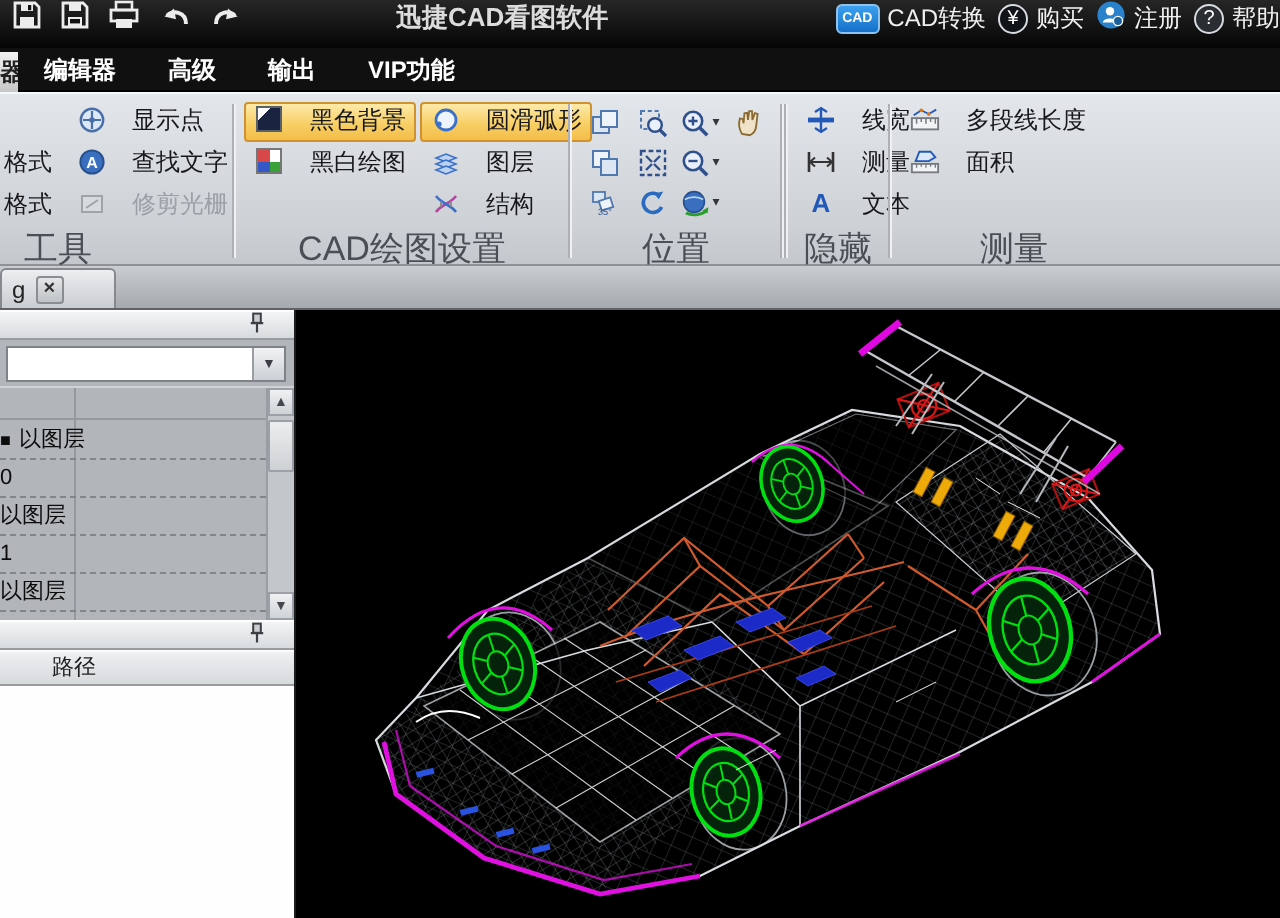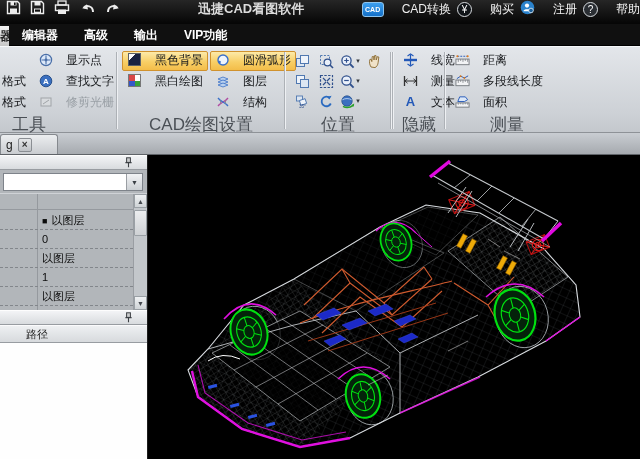--- a/index.html
+++ b/index.html
@@ -6,21 +6,21 @@
   html,body { width:640px; height:459px; overflow:hidden; background:#000;
               font-family:"Liberation Sans","DejaVu Sans",sans-serif; }
   #app { width:640px; height:459px; position:relative; display:flex; flex-direction:column; overflow:hidden; }
 
   
   .titlebar { height:24px; background:linear-gradient(#262626,#050505); display:flex; align-items:flex-start; color:#e8e8e8; flex:0 0 24px; }
   .tb-icons { display:flex; align-items:center; gap:9px; padding-left:6px; }
   .tb-icons svg { display:block; }
   .tb-title { font-size:13px; font-weight:bold; color:#dcdcdc; margin-left:76px; white-space:nowrap; }
   .tb-right { margin-left:auto; display:flex; align-items:center; gap:6px; padding-right:0; white-space:nowrap; }
-  .tb-item { display:flex; align-items:center; gap:18px; font-size:12px; color:#f0f0f0; cursor:default; }
+  .tb-item { display:flex; align-items:center; gap:4px; font-size:12px; color:#f0f0f0; cursor:default; }
   .badge-cad { width:22px; height:15px; background:linear-gradient(#3da0f0,#1470c8); border:1px solid #8cc4ee; border-radius:3px;
                font-size:7px; font-weight:bold; color:#fff; display:flex; align-items:center; justify-content:center; }
   .coin { width:15px; height:15px; border-radius:50%; border:1px solid #d8dce0; background:#101418; color:#fff;
           font-size:10px; display:flex; align-items:center; justify-content:center; }
   .coin.q { background:#2a2e33; }
 
   
   .menubar { height:22px; background:#101010; display:flex; align-items:center; color:#fff; flex:0 0 22px; border-bottom:1px solid #000; }
   .tab-sliver { width:9px; height:20px; margin-top:2px; background:linear-gradient(#f2f2f2,#c6c6c6); color:#222; font-size:12px;
                 font-weight:bold; overflow:hidden; line-height:20px; }
@@ -65,21 +65,21 @@
            border-bottom:1px solid #989ca1; display:flex; align-items:center; justify-content:flex-end; padding-right:14px; }
   .combo-row { padding:3px 4px 2px 3px; }
   .combo { height:18px; background:#fff; border:1px solid #7e838a; display:flex; }
   .combo-text { flex:1; font-size:11px; }
   .combo-btn { width:16px; background:linear-gradient(#f2f3f5,#ccd0d4); border-left:1px solid #9a9ea3; font-size:7px; color:#3a3e44;
                display:flex; align-items:center; justify-content:center; }
   .ptable { position:relative; height:117px; flex:0 0 117px; border-top:1px solid #cfd2d6; background:#b2b6ba; }
   .ptable-colline { position:absolute; left:37px; top:0; bottom:0; width:1px; background:#95999e; }
   .ptable-head { position:absolute; left:0; right:14px; top:0; height:16px; border-bottom:1px solid #95999e; }
   .prow { position:absolute; left:0; right:14px; height:19px; border-bottom:1px dashed #82868b; font-size:11px; color:#0c0c0c;
-          line-height:18px; padding-left:42px; white-space:nowrap; }
+          line-height:18px; white-space:nowrap; }
   .swatch { font-size:9px; margin-right:4px; }
   .vscroll { position:absolute; right:0; top:0; bottom:0; width:14px; background:#c3c7cb; border-left:1px solid #9a9ea3; }
   .vs-btn { position:absolute; left:0; right:0; height:14px; background:linear-gradient(#eff1f3,#cfd3d6); border:1px solid #9aa0a5;
             font-size:7px; color:#44484e; text-align:center; line-height:13px; }
   .vs-thumb { position:absolute; left:0; right:0; top:16px; height:26px; background:linear-gradient(#ecedef,#ced1d4);
               border:1px solid #9aa0a5; border-radius:1px; }
   .pathhead { height:18px; flex:0 0 18px; background:linear-gradient(#eef0f2,#d7dadd); border-top:1px solid #fbfbfc;
               border-bottom:1px solid #989ca1; font-size:11px; color:#1c1c1c; line-height:17px; padding-left:26px; }
   .pathlist { flex:1; background:#fefefe; }
 
@@ -385,32 +385,20 @@
     </div>
     <div class="rsep"></div>
 
     <div class="rgroup" style="flex:1;">
       <div class="rcol" style="flex:1;">
         <div class="rbtn">
           <span class="icon14">
               <svg width="16" height="14" viewBox="0 0 16 14">
                 <rect x="1" y="6" width="14" height="6" fill="#f2f3f5" stroke="#777b80" stroke-width="1"></rect>
                 <path d="M3.5 6v3 M6 6v2 M8.5 6v3 M11 6v2 M13.5 6v3" stroke="#777b80" stroke-width=".8"></path>
-                <path d="M2.5 3 H13.5" stroke="#2258b8" stroke-width="1" stroke-dasharray="2 1.2"></path>
-                <circle cx="2.5" cy="3" r="1.1" fill="#e07818"></circle>
-                <circle cx="13.5" cy="3" r="1.1" fill="#e07818"></circle>
-              </svg>
-            </span>
-          <span>距离</span>
-        </div>
-        <div class="rbtn">
-          <span class="icon14">
-              <svg width="16" height="14" viewBox="0 0 16 14">
-                <rect x="1" y="6" width="14" height="6" fill="#f2f3f5" stroke="#777b80" stroke-width="1"></rect>
-                <path d="M3.5 6v3 M6 6v2 M8.5 6v3 M11 6v2 M13.5 6v3" stroke="#777b80" stroke-width=".8"></path>
                 <path d="M2 4.5 L6 1.8 L10 3.8 L14 1.5" fill="none" stroke="#2258b8" stroke-width="1"></path>
                 <circle cx="6" cy="1.8" r="1" fill="#e07818"></circle>
                 <circle cx="10" cy="3.8" r="1" fill="#e07818"></circle>
               </svg>
             </span>
           <span>多段线长度</span>
         </div>
         <div class="rbtn">
           <span class="icon14">
               <svg width="16" height="14" viewBox="0 0 16 14">

